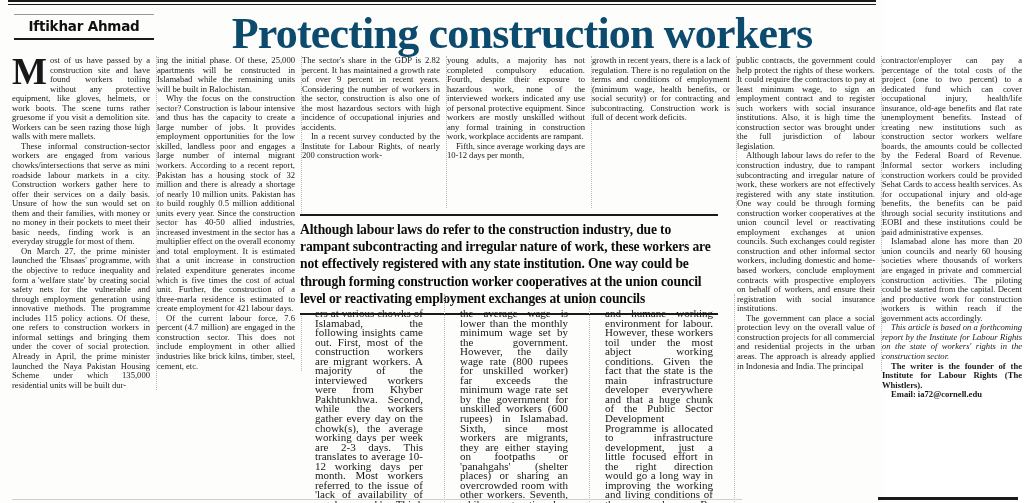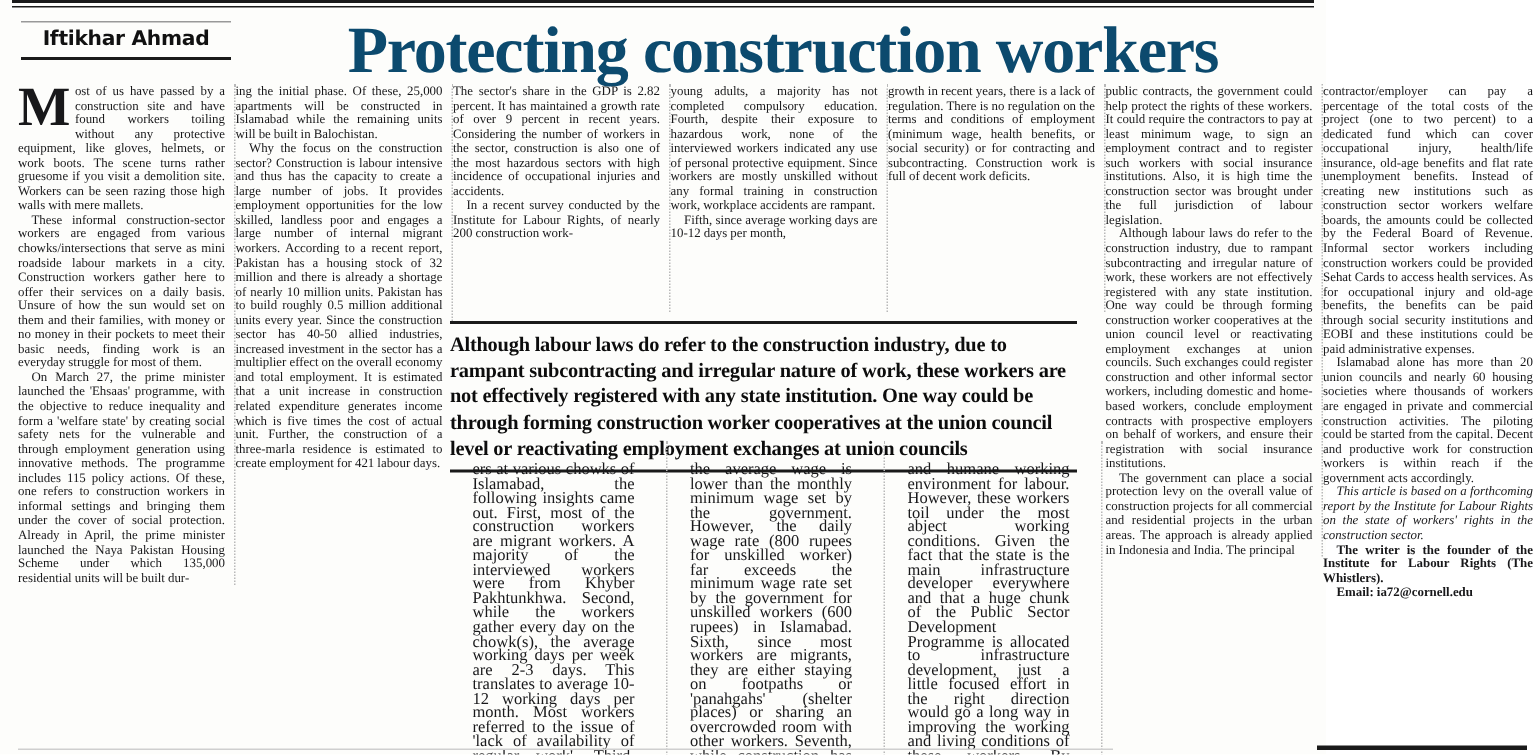--- a/index.html
+++ b/index.html
@@ -217,20 +217,21 @@
 
     <div class="col" style="left:0px;">
       <p class="dropcap">Most of us have passed by a construction site and have found workers toiling without any protective equipment, like gloves, helmets, or work boots. The scene turns rather gruesome if you visit a demolition site. Workers can be seen razing those high walls with mere mallets.</p>
       <p>These informal construction-sector workers are engaged from various chowks/intersections that serve as mini roadside labour markets in a city. Construction workers gather here to offer their services on a daily basis. Unsure of how the sun would set on them and their families, with money or no money in their pockets to meet their basic needs, finding work is an everyday struggle for most of them.</p>
       <p>On March 27, the prime minister launched the 'Ehsaas' programme, with the objective to reduce inequality and form a 'welfare state' by creating social safety nets for the vulnerable and through employment generation using innovative methods. The programme includes 115 policy actions. Of these, one refers to construction workers in informal settings and bringing them under the cover of social protection. Already in April, the prime minister launched the Naya Pakistan Housing Scheme under which 135,000 residential units will be built dur-</p>
     </div>
 
     <div class="col" style="left:145px;">
       <p>ing the initial phase. Of these, 25,000 apartments will be constructed in Islamabad while the remaining units will be built in Balochistan.</p>
       <p>Why the focus on the construction sector? Construction is labour intensive and thus has the capacity to create a large number of jobs. It provides employment opportunities for the low skilled, landless poor and engages a large number of internal migrant workers. According to a recent report, Pakistan has a housing stock of 32 million and there is already a shortage of nearly 10 million units. Pakistan has to build roughly 0.5 million additional units every year. Since the construction sector has 40-50 allied industries, increased investment in the sector has a multiplier effect on the overall economy and total employment. It is estimated that a unit increase in construction related expenditure generates income which is five times the cost of actual unit. Further, the construction of a three-marla residence is estimated to create employment for 421 labour days.</p>
+      <p>Of the current labour force, 7.6 percent (4.7 million) are engaged in the construction sector. This does not include employment in other allied industries like brick kilns, timber, steel, cement, etc.</p>
     </div>
 
     <div class="col" style="left:290px; height:152px; overflow:hidden;">
       <p>The sector's share in the GDP is 2.82 percent. It has maintained a growth rate of over 9 percent in recent years. Considering the number of workers in the sector, construction is also one of the most hazardous sectors with high incidence of occupational injuries and accidents.</p>
       <p>In a recent survey conducted by the Institute for Labour Rights, of nearly 200 construction work-</p>
     </div>
 
     <div class="col" style="left:435px; height:152px; overflow:hidden;">
       <p>young adults, a majority has not completed compulsory education. Fourth, despite their exposure to hazardous work, none of the interviewed workers indicated any use of personal protective equipment. Since workers are mostly unskilled without any formal training in construction work, workplace accidents are rampant.</p>
       <p>Fifth, since average working days are 10-12 days per month,</p>

